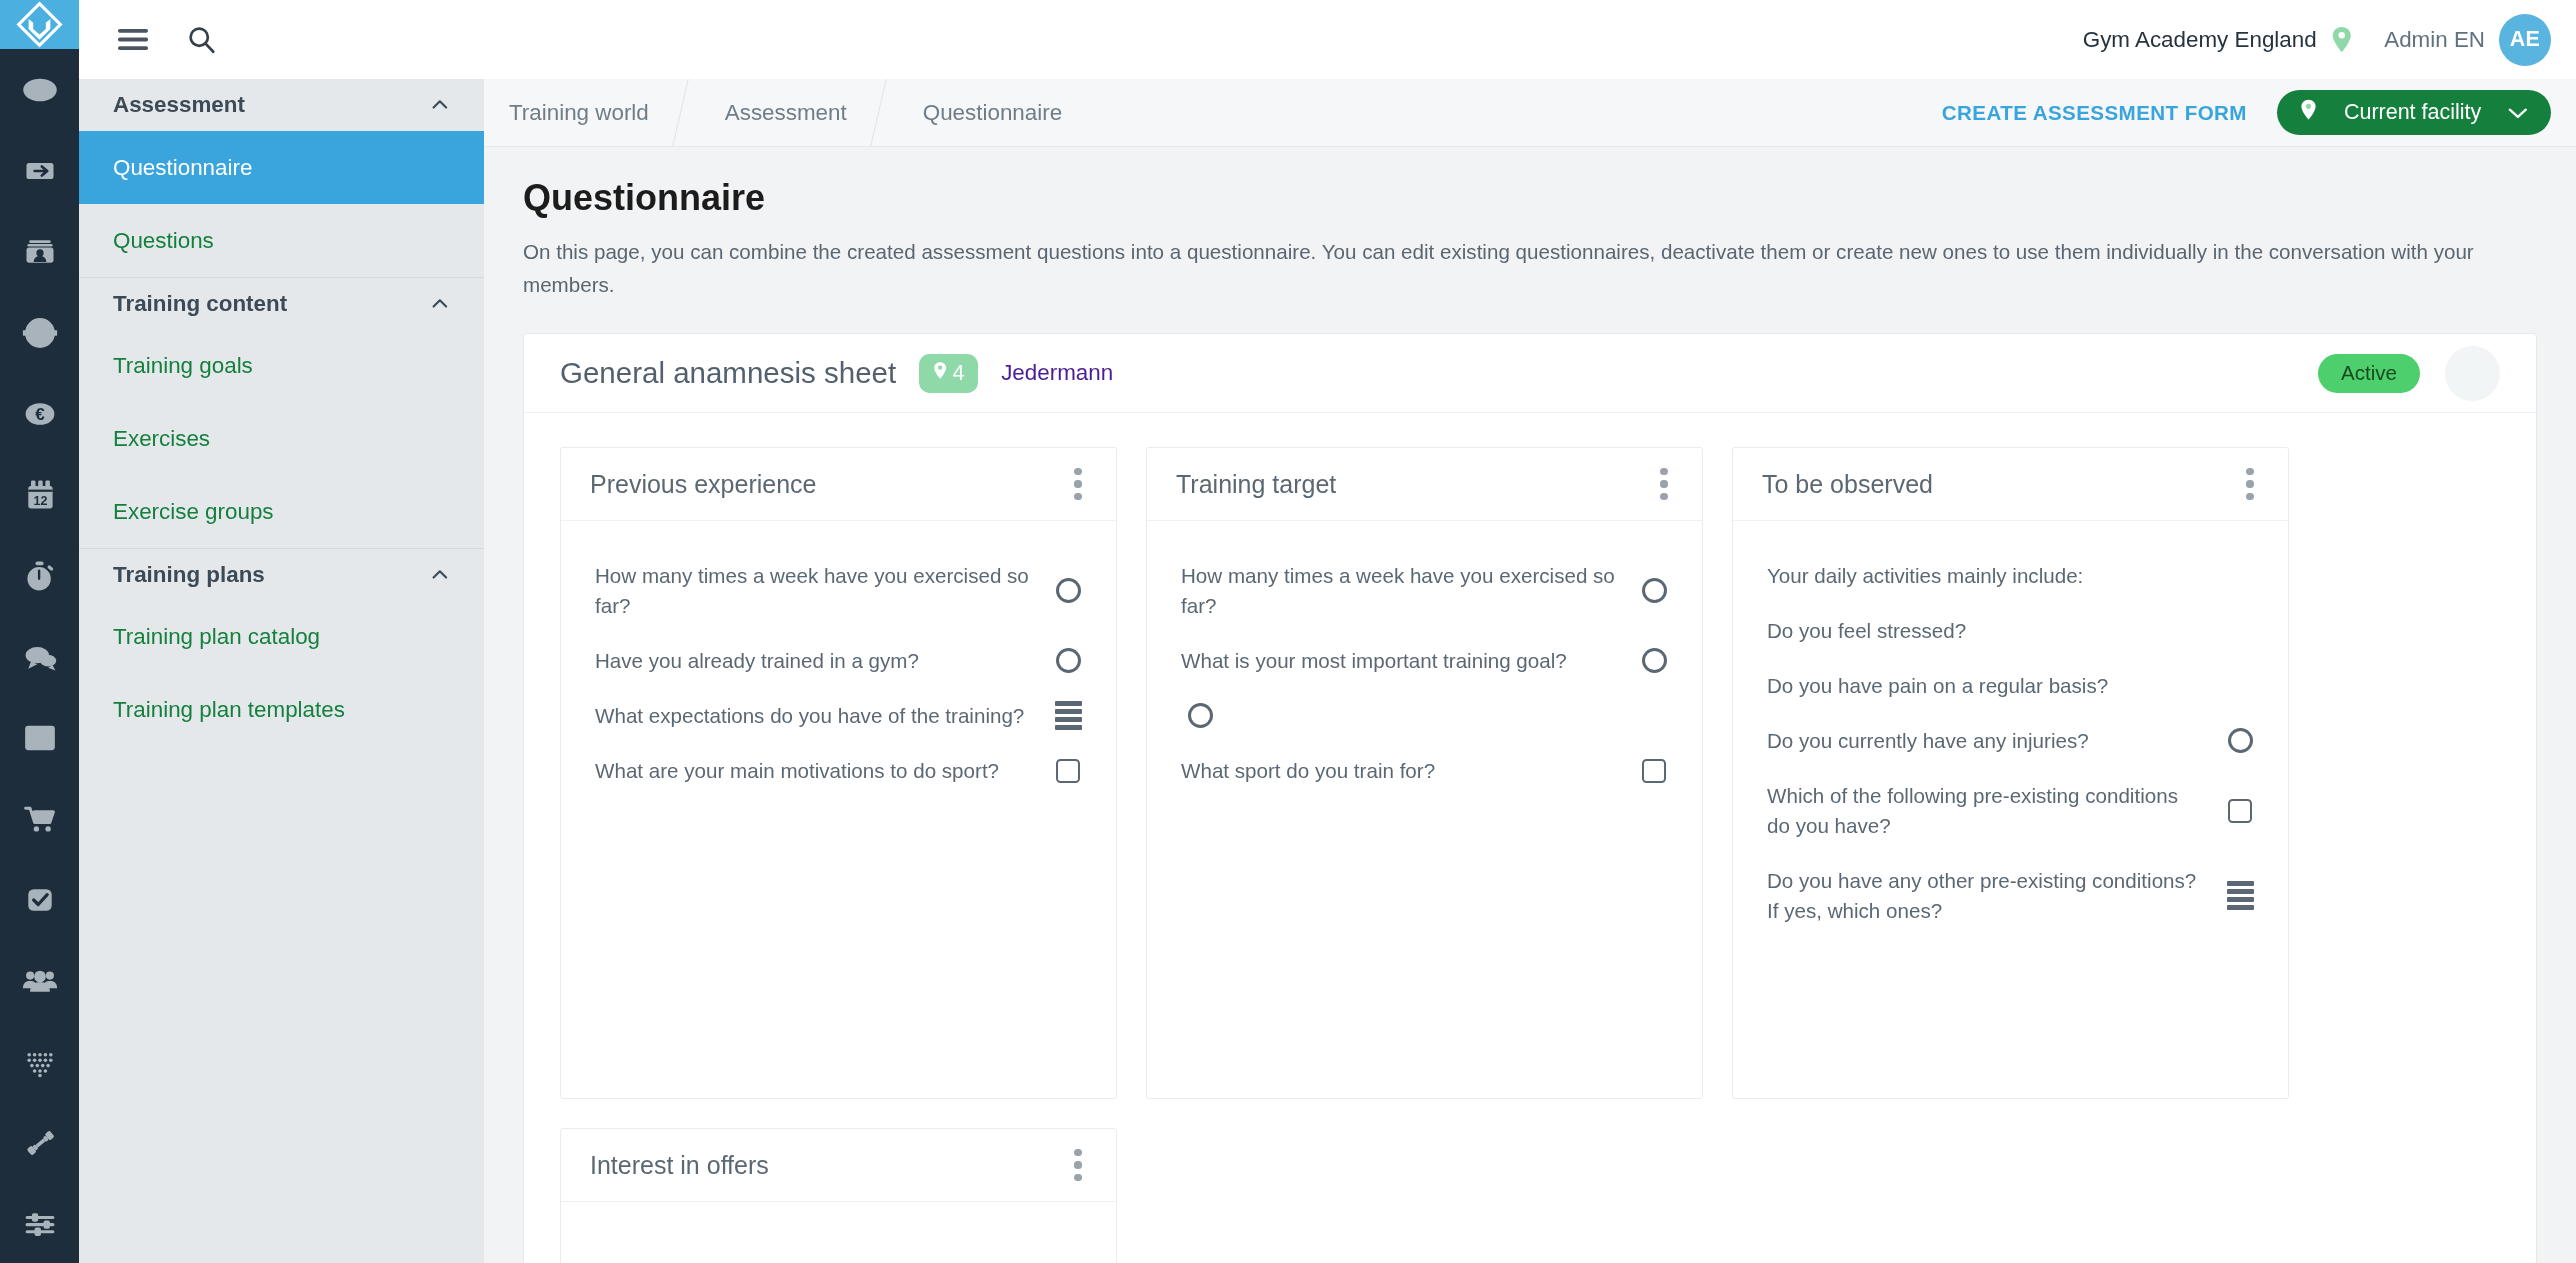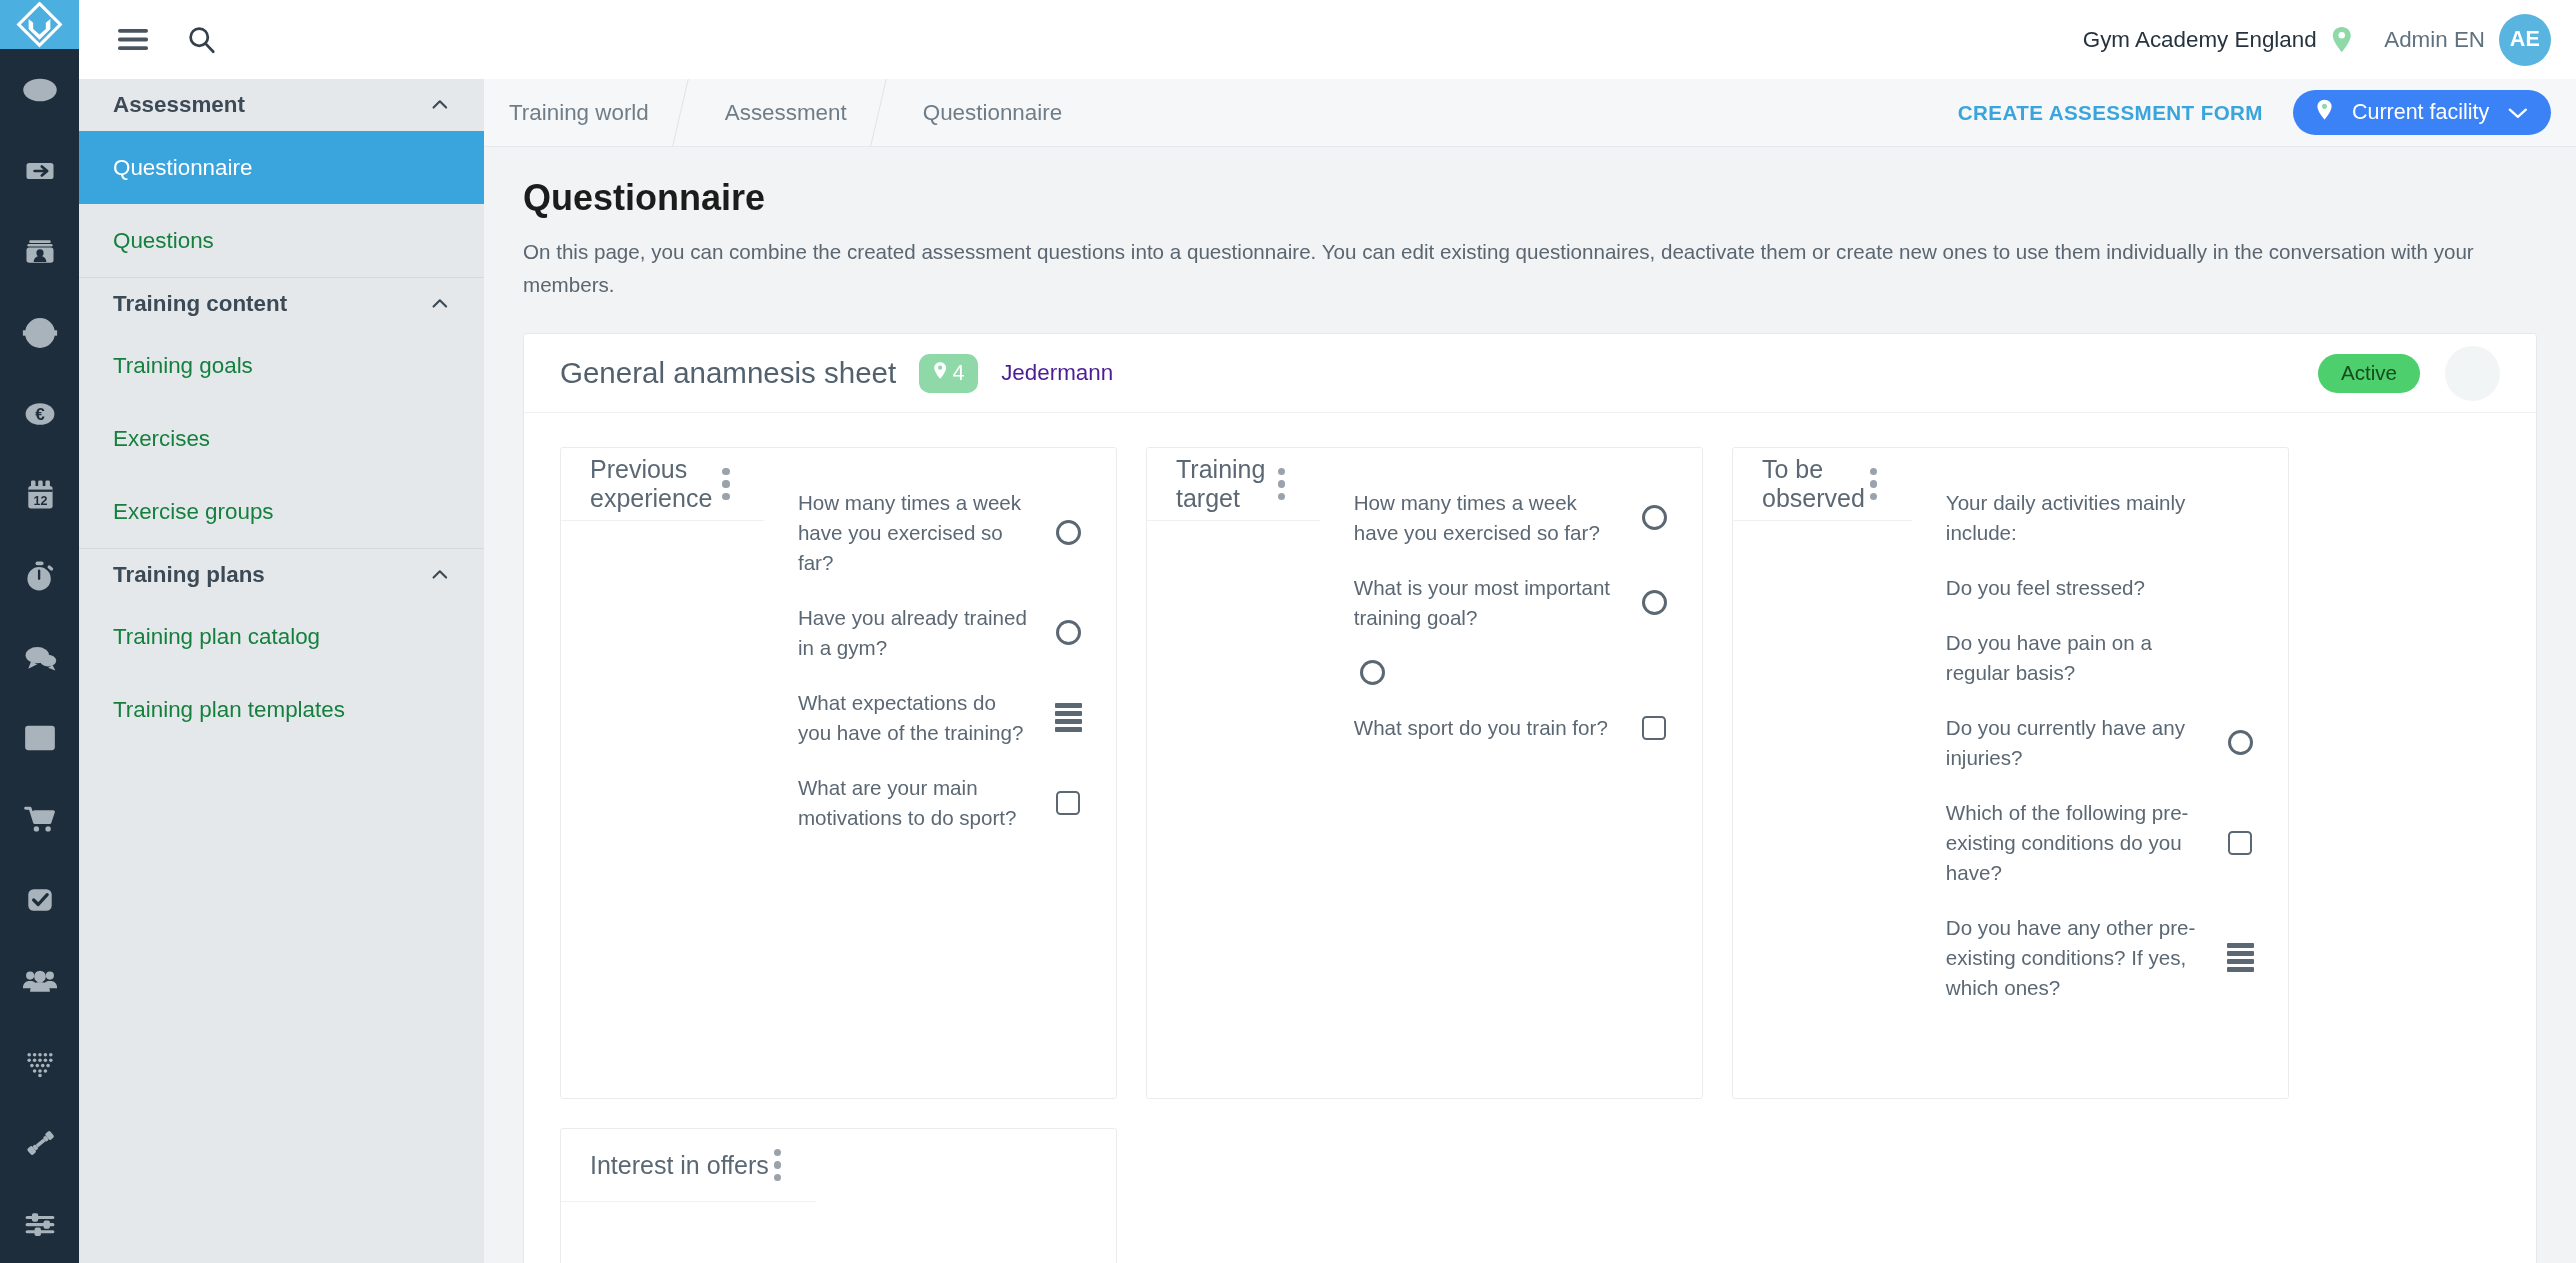--- a/index.html
+++ b/index.html
@@ -95,22 +95,22 @@
     content: ""; position: absolute; left: -7.2px; top: -5.4px;
     width: 0.9px; height: 79px; background: #dfe4e7;
     transform: rotate(13deg);
   }
   .crumb-actions { margin-left: auto; display: flex; align-items: center; gap: 30px; padding-right: 25px; text-align: center; }
   .create-link {
     font-size: 20.6px; font-weight: bold; color: #3aa4dd;
     letter-spacing: 0.4px; cursor: pointer;
   }
   .facility-pill {
-    background: #3b82f6; color: #ffffff; border-radius: 27px;
-    height: 45px; display: flex; align-items: center; gap: 19px;
+    background: #15803d; color: #ffffff; border-radius: 27px;
+    height: 45px; display: flex; align-items: center; gap: 27px;
     padding: 17px 23px; font-size: 21.5px; cursor: pointer;
   }
 
   
   .body {
     position: absolute; top: 147px; left: 0; right: 0; bottom: 0;
     background: #f1f3f4; overflow: hidden;
   }
   .page-head { padding: 30px 39px 0 39px; }
   .page-title { font-size: 36px; font-weight: bold; color: #1c1c1c; }
@@ -152,21 +152,21 @@
   .kebab-round .dot { width: 8px; height: 8px; border-radius: 50%; background: #2c6383; margin: 3.1px 0; }
 
   
   .cat-grid {
     padding: 34px 36px 36px 36px;
     display: flex; flex-wrap: wrap; gap: 29px;
   }
   .cat {
     width: 557px; min-height: 652px;
     border: 0.9px solid #e9ecee; border-radius: 2.7px; background: #fff;
-    display: flex; flex-direction: row;
+    display: flex; flex-direction: column;
   }
   .cat-head {
     height: 73px; display: flex; align-items: center; padding: 0 29px;
     border-bottom: 0.9px solid #eef0f1;
   }
   .cat-title { font-size: 25px; color: #5b6874; }
   .cat-kebab { margin-left: auto; display: flex; flex-direction: column; cursor: pointer; padding: 5.4px; }
   .cat-kebab .dot { width: 7.2px; height: 7.2px; border-radius: 50%; background: #9aa3ab; margin: 2.7px 0; }
   .cat-body { padding: 27px 0 21.5px 0; }
   .q-row {

